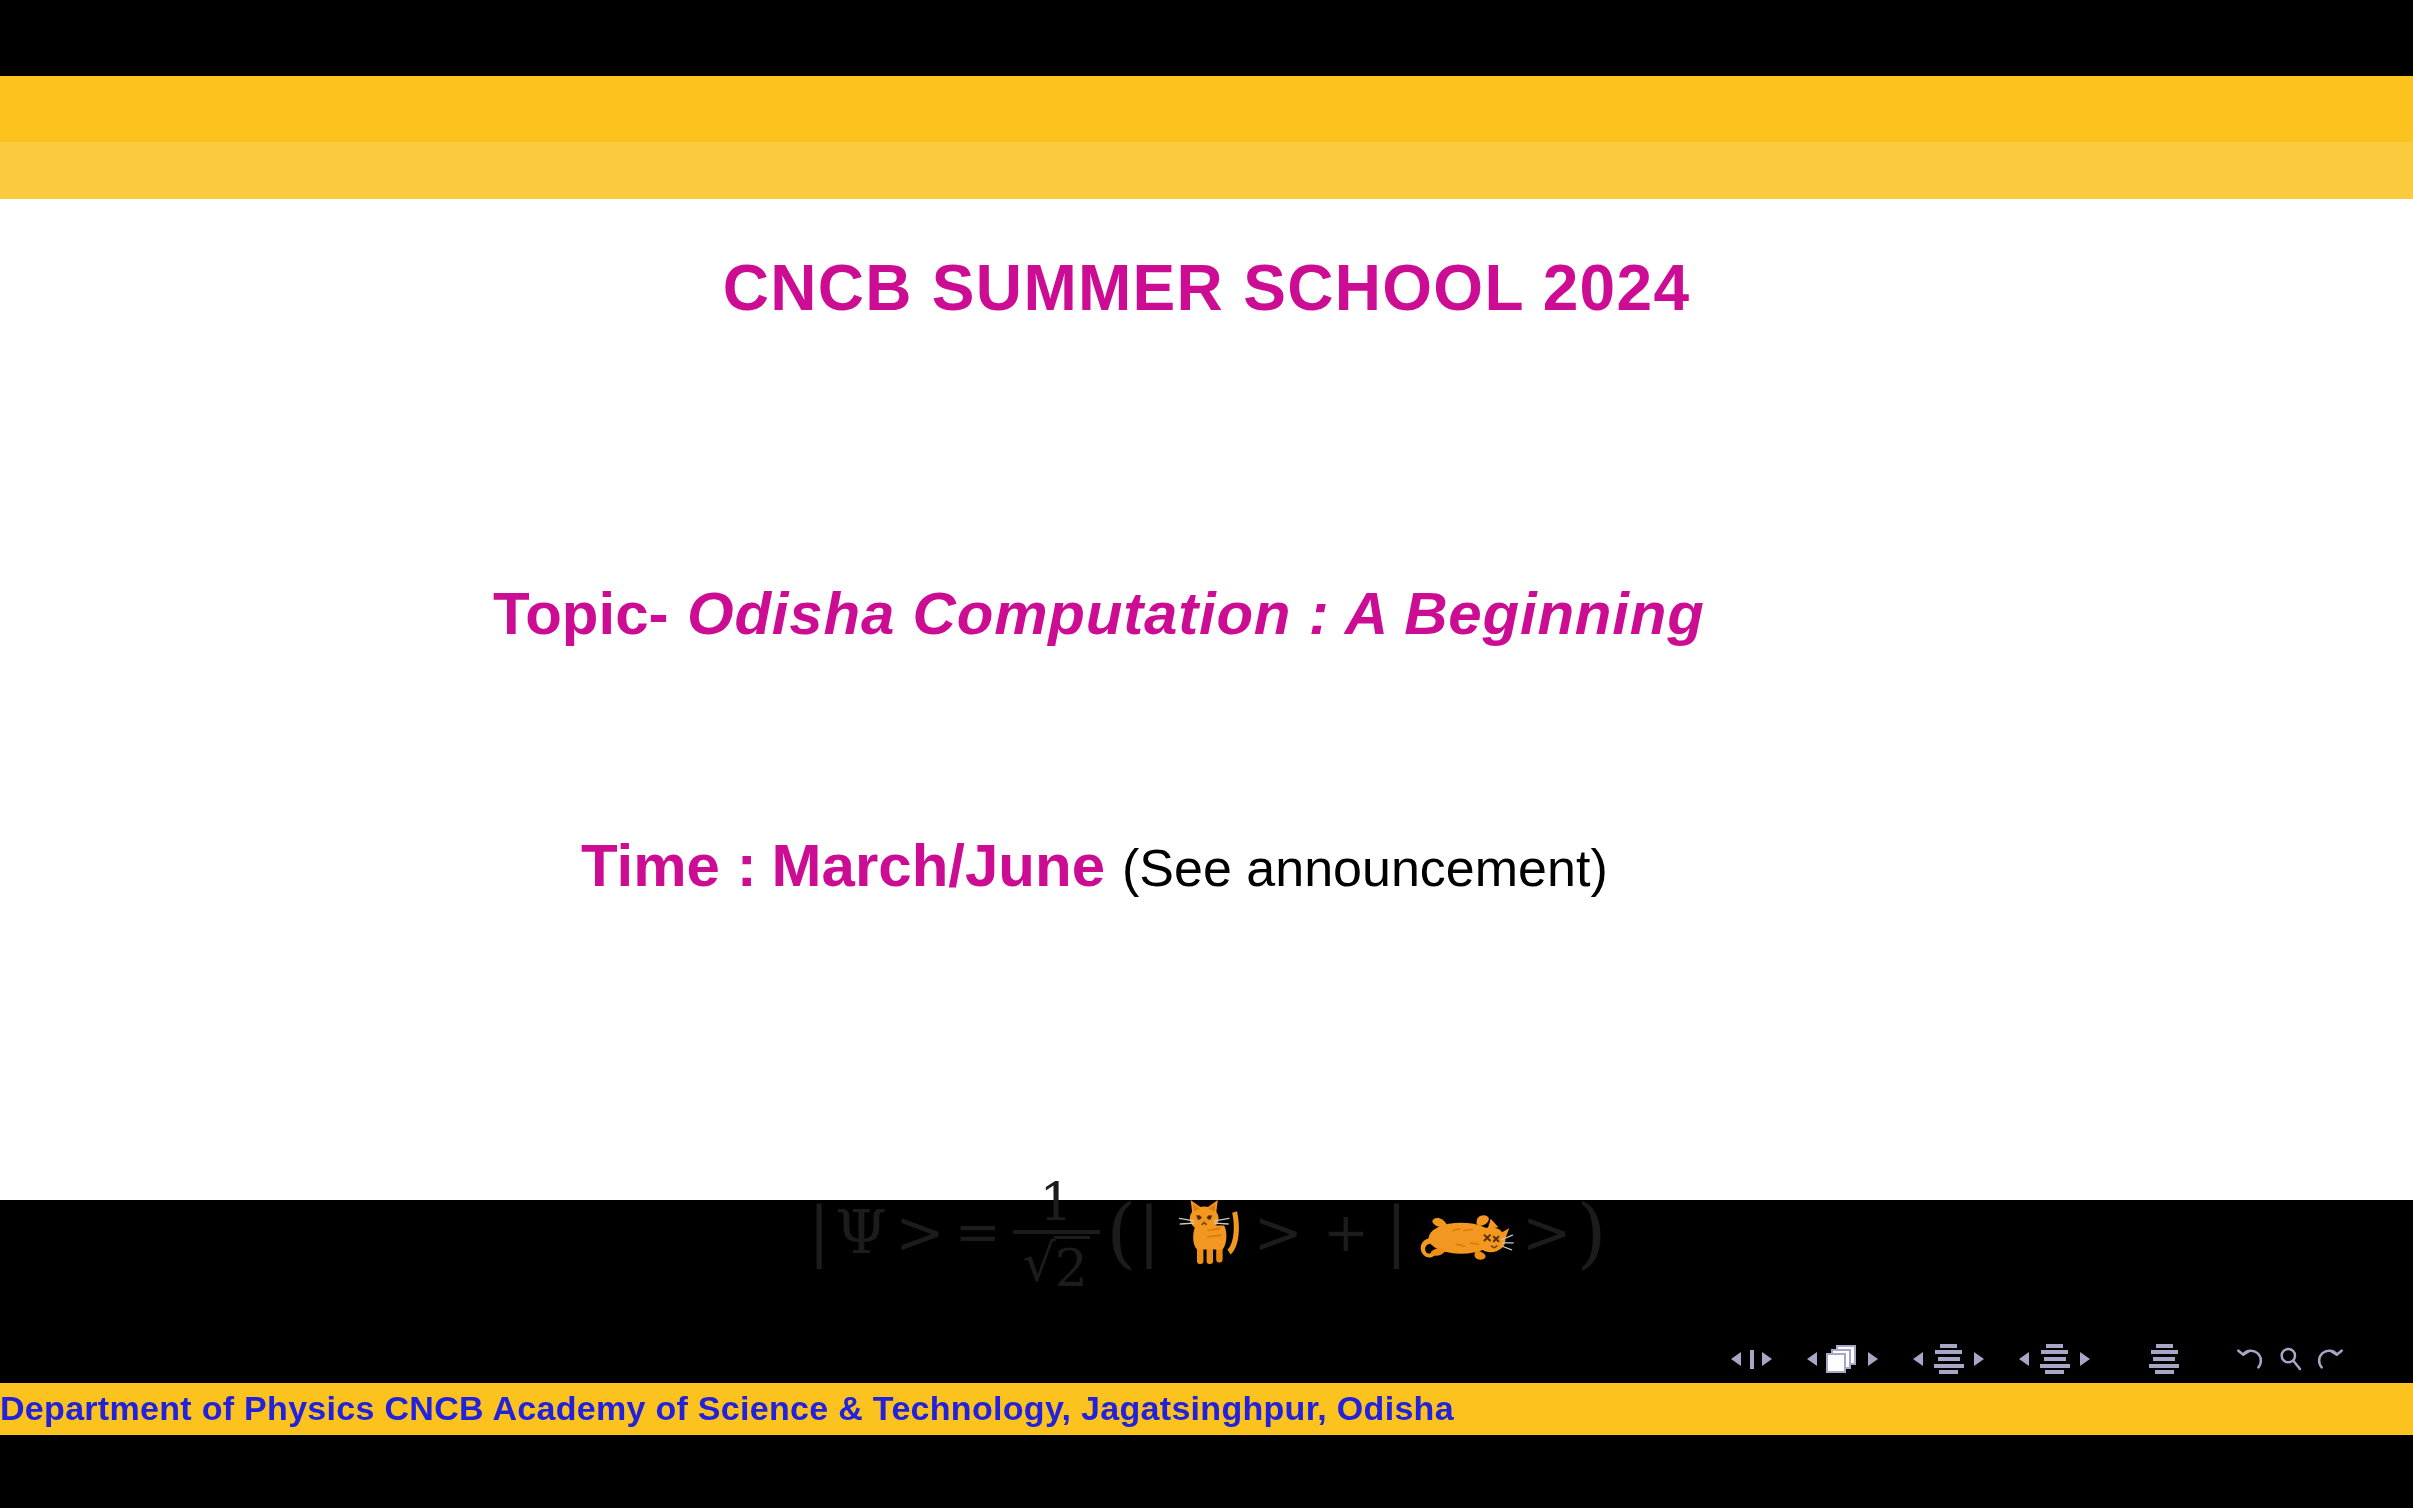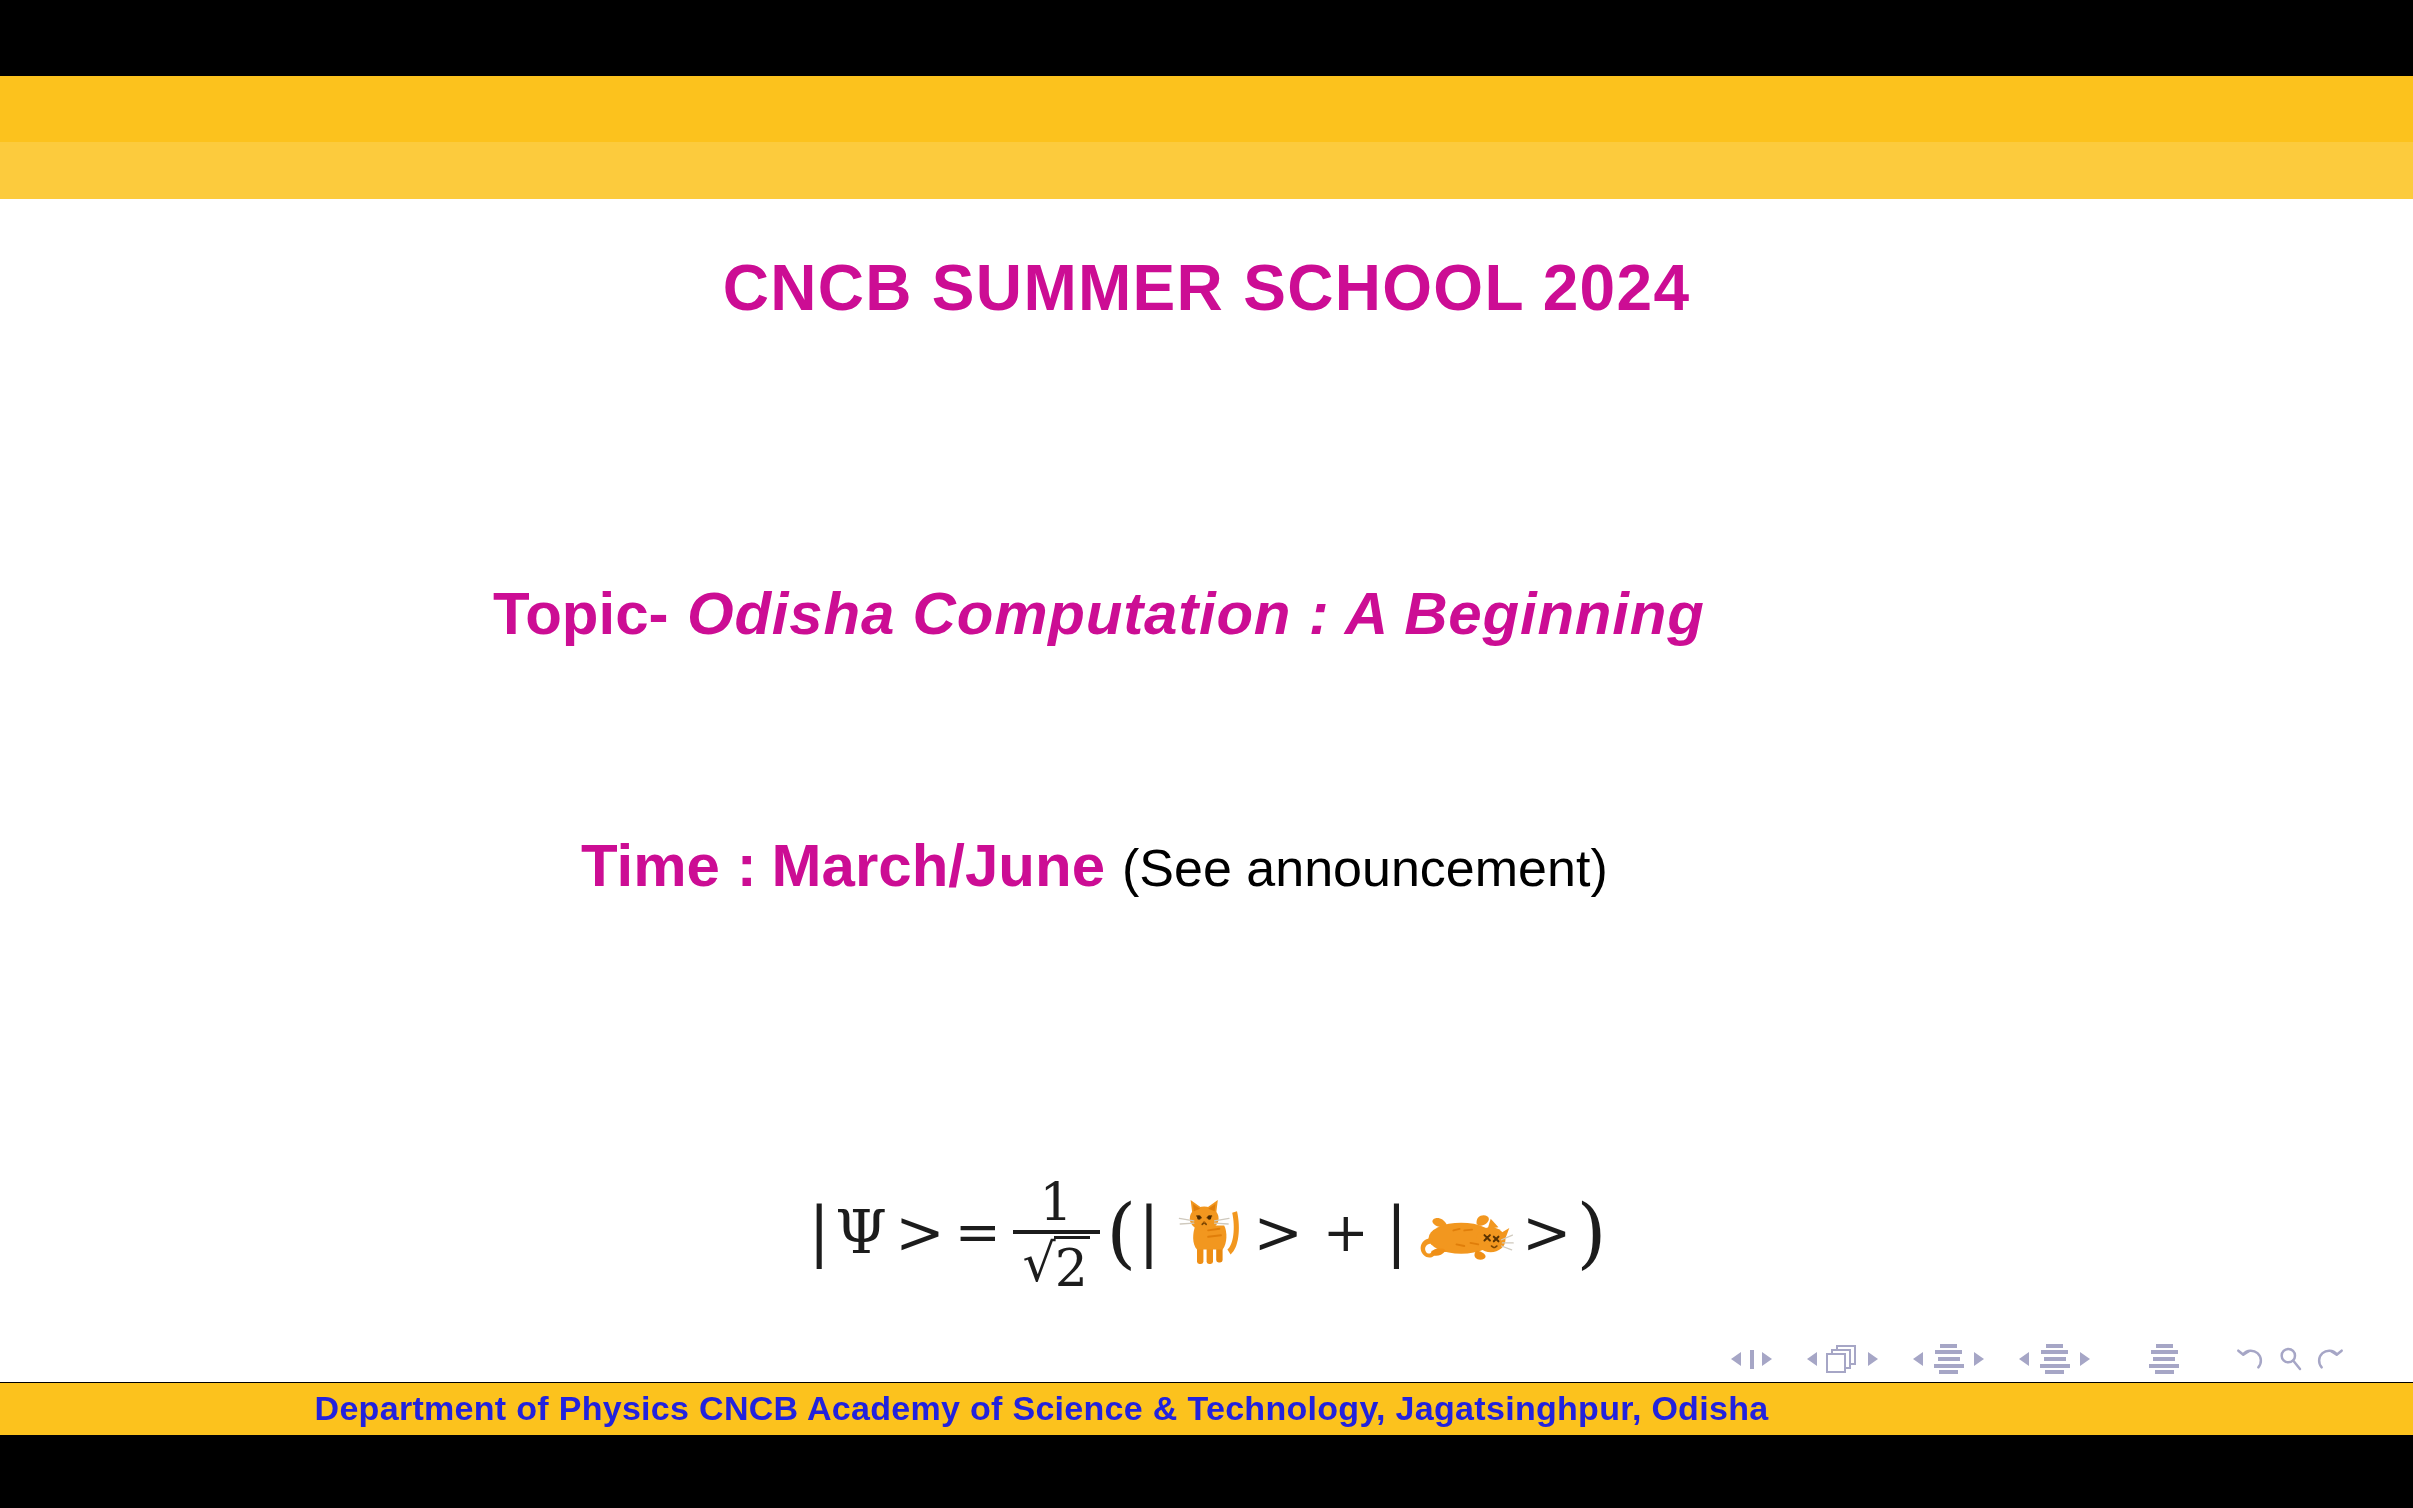--- a/index.html
+++ b/index.html
@@ -48,21 +48,21 @@
     position: absolute;
     left: 0; top: 142px;
     width: 2413px; height: 57px;
     background: #fccb3d;
   }
 
   
   .slide-canvas {
     position: absolute;
     left: 0; top: 199px;
-    width: 2413px; height: 1183px;
+    width: 2413px; height: 1001px;
     background: #ffffff;
   }
 
   
   .footer-bar {
     position: absolute;
     left: 0; top: 1383px;
     width: 2413px; height: 52px;
     background: #fcc21d;
   }
@@ -274,21 +274,21 @@
   .nav-round {
     width: 30px; height: 30px;
     margin: 0 5px;
   }
   .nav-round svg { display: block; }
 
   .footer-text {
     position: absolute;
     left: 0; top: 1389px;
     width: 2113px;
-    text-align: center;
+    text-align: left;
     padding-right: 30px;
     font-family: "Liberation Sans", sans-serif;
     font-size: 34px;
     font-weight: bold;
     color: #2222dd;
     letter-spacing: 0.3px;
     white-space: nowrap;
   }
 </style>
 </head>

